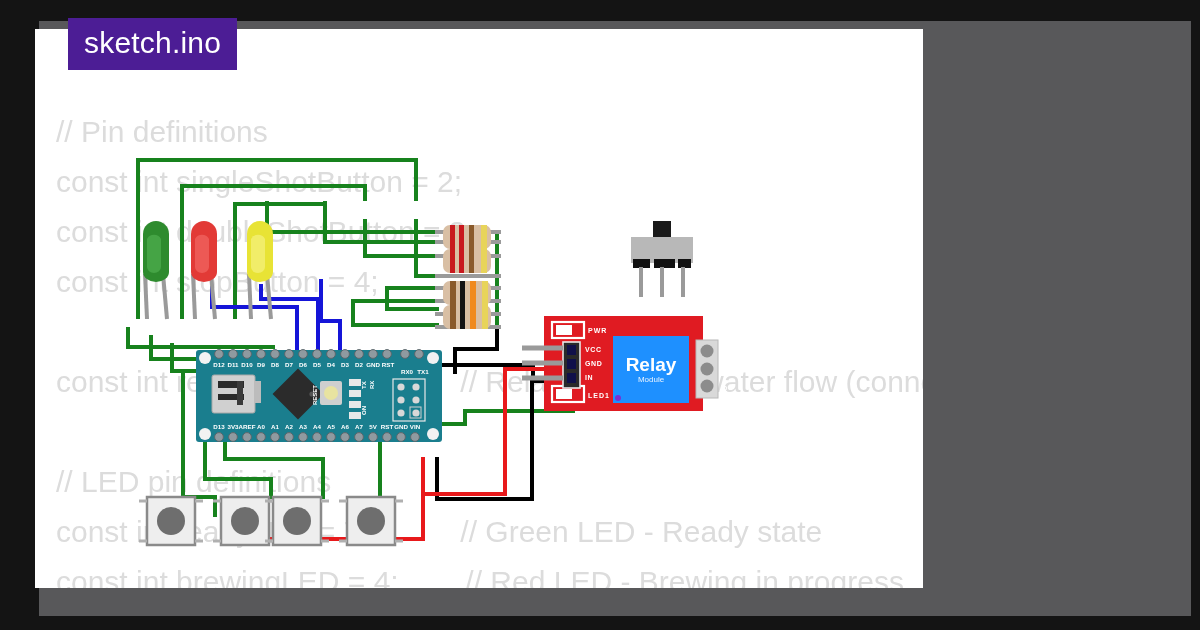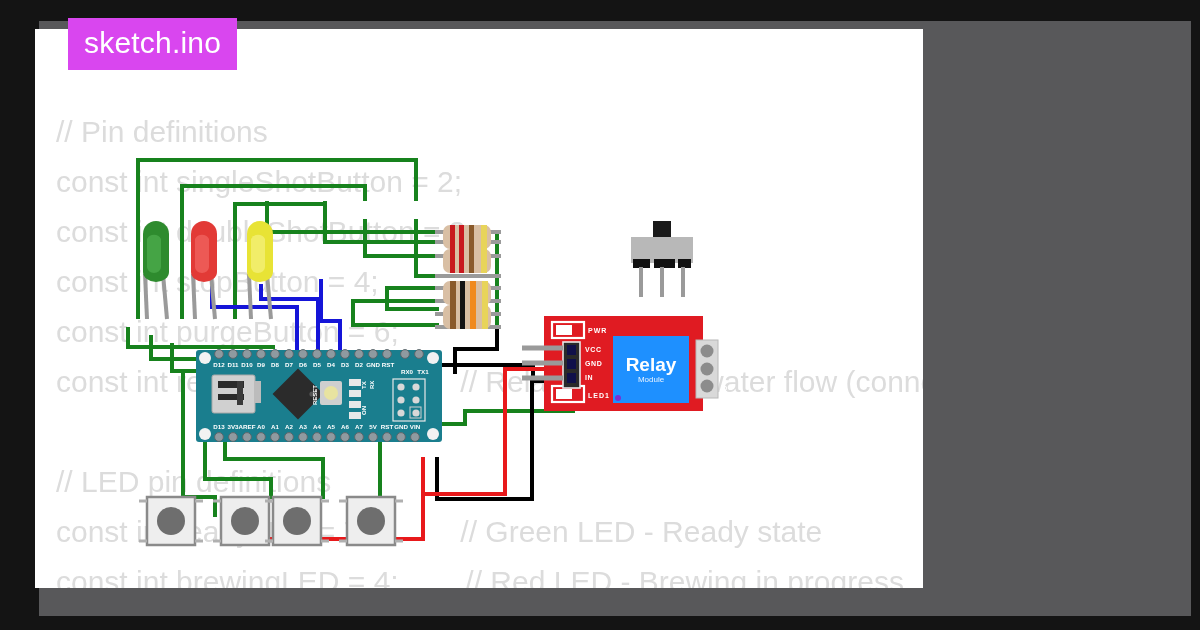--- a/index.html
+++ b/index.html
@@ -22,21 +22,21 @@
   
   .canvas{
     position:absolute;left:35px;top:29px;width:888px;height:559px;
     background:#ffffff;overflow:hidden;
   }
 
   
   .filetab{
     position:absolute;left:68px;top:18px;
     padding:7px 16px 9px 16px;
-    background:#d946ef;color:#ffffff;
+    background:#4c1d95;color:#ffffff;
     font-size:30px;line-height:36px;
     letter-spacing:.2px;
     z-index:40;
   }
 
   
   .code{
     position:absolute;left:0;top:0;width:1116px;height:559px;
     color:#dcdcdc;
     font-size:30px;line-height:50px;
@@ -64,21 +64,20 @@
   <div class="backdrop"></div>
   <div class="frame"></div>
 
   <div class="canvas">
 
     <div class="code">
       <div class="ln" style="top:78px">// Pin definitions</div>
       <div class="ln" style="top:128px">const int singleShotButton = 2;</div>
       <div class="ln" style="top:178px">const int doubleShotButton = 3;</div>
       <div class="ln" style="top:228px">const int stopButton = 4;</div>
-      <div class="ln" style="top:278px">const int purgeButton = 6;</div>
       <div class="ln" style="top:328px">const int relayPin = 5;              // Relay to control water flow (connected to pu</div>
       <div class="ln" style="top:428px">// LED pin definitions</div>
       <div class="ln" style="top:478px">const int readyLED = 7;           // Green LED - Ready state</div>
       <div class="ln" style="top:528px">const int brewingLED = 4;        // Red LED - Brewing in progress</div>
       <div class="ln" style="top:556px">const int maintenanceLED = 9;   // Yellow LED - Requires maint</div>
     </div>
 
     <svg class="circuit" viewBox="0 0 1116 559">
 
       <g fill="none" stroke-width="4" stroke-linecap="butt">

